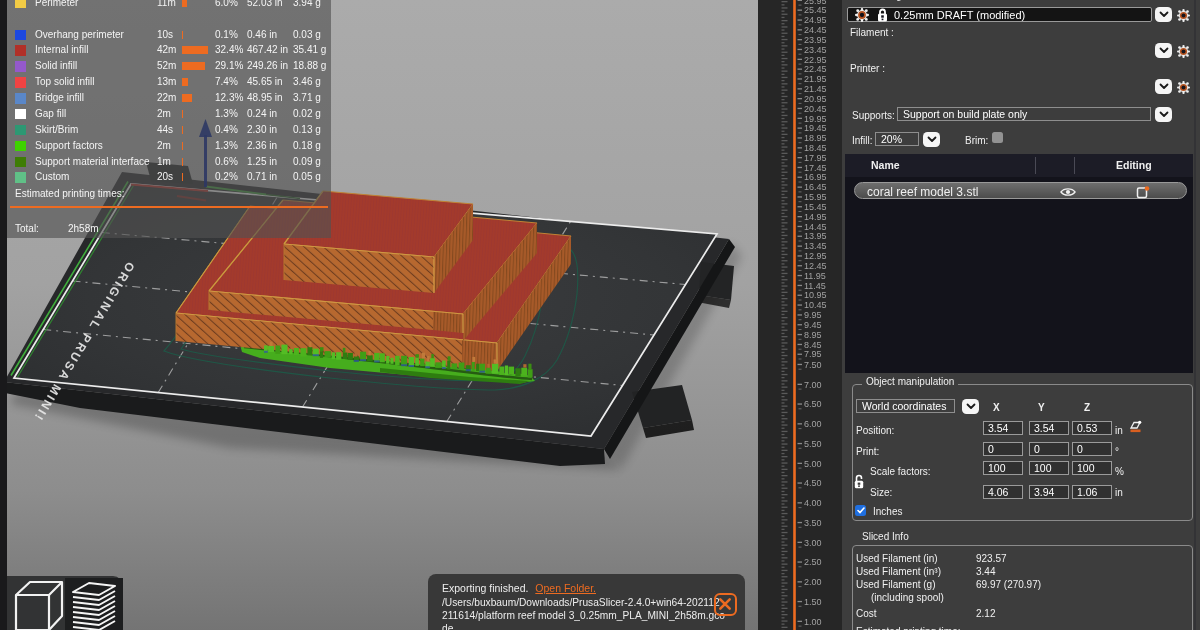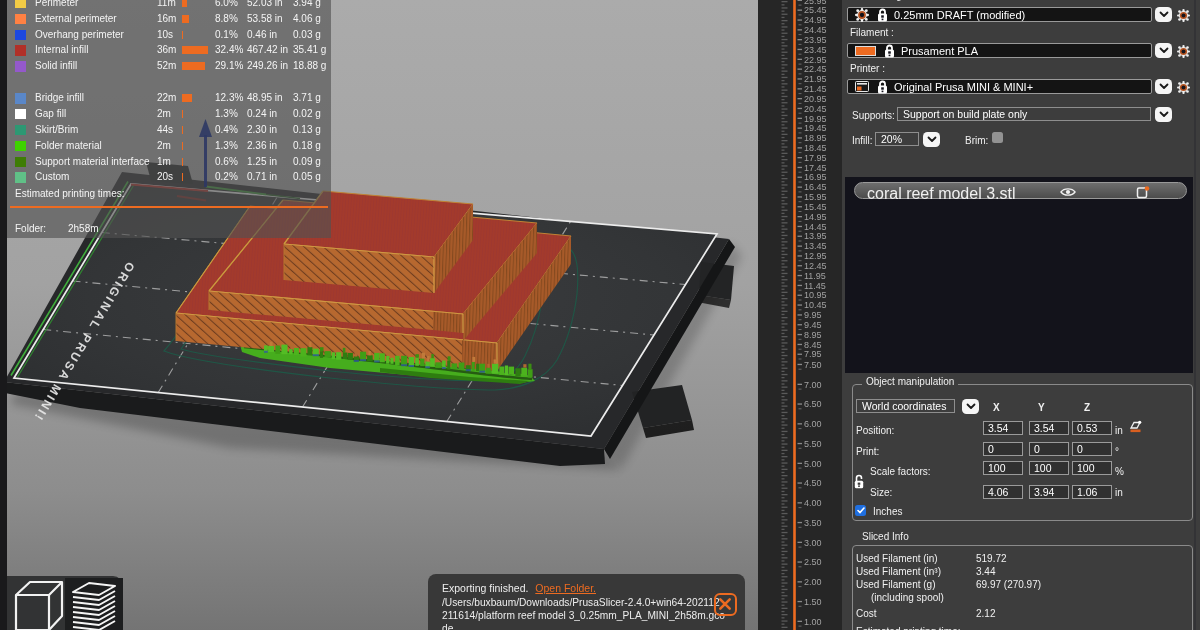--- a/index.html
+++ b/index.html
@@ -35,21 +35,21 @@
 .gearbtn{position:absolute;width:13px;height:13px}
 .slabel{position:absolute;white-space:nowrap;z-index:3}
 .sval{position:absolute;white-space:nowrap;z-index:3}
 .scombo{position:absolute;height:14px;border:1px solid #8e8e8e;background:#3d3d3d;color:#fff;padding:0 0 12px 5px;font-size:10.5px;line-height:13px;white-space:nowrap;overflow:hidden}
 .brimbox{position:absolute;left:150px;top:132px;width:11px;height:11px;background:#929292;border-radius:2.5px}
 #objhead{position:absolute;left:3px;top:154px;width:348px;height:23px;background:#1c1c26;font-weight:bold;font-size:10.5px}
 #objhead .hn{position:absolute;top:5px}
 .hsep{position:absolute;top:3px;width:1px;height:17px;background:#4a4a55}
 #objlist{position:absolute;left:3px;top:177px;width:348px;height:196px;background:#13131b}
 #objrow{position:absolute;left:9px;top:5px;width:333px;height:17px;border-radius:8.5px;background:linear-gradient(#6e6e6e,#4c4c4c);border:1px solid #999}
-#objrow .rtext{position:absolute;left:12px;top:2px;font-size:16px}
+#objrow .rtext{position:absolute;left:12px;top:2px;font-size:12px}
 .grouptitle{position:absolute;z-index:4;background:#3d3d3d;padding:0 4px}
 .groupbox{position:absolute;width:341px;border:1px solid #8a8a8a;border-radius:4px}
 .xyz{position:absolute;font-weight:bold;z-index:3}
 .ibox{position:absolute;height:14px;background:#303030;border:1px solid #9a9a9a;color:#fff;padding-left:4px;font-size:10.5px;line-height:13px;z-index:3}
 .unit{position:absolute;z-index:3}
 .cbox{position:absolute;left:13px;top:505px;width:11px;height:11px;background:#1f6fe0;border-radius:2.5px;z-index:3;display:flex;align-items:center;justify-content:center}
 </style></head>
 <body>
 <div id="page">
 <svg id="scene" width="1200" height="630" viewBox="0 0 1200 630">
@@ -221,56 +221,56 @@
 <div id="legend">
       <div class="lrow" style="top:-5.2px">
 <span class="sw" style="background:#f2cb45"></span>
 <span class="lname">Perimeter</span>
         <span class="ltime">11m</span>
 <span class="lbar" style="width:4.8px"></span>
 <span class="lpct">6.0%</span>
         <span class="lin">52.03 in</span>
         <span class="lg">3.94 g</span>
       </div>
-      <div class="lrow" style="top:10.7px">
-<span class="sw" style="background:#ff8143"></span>
-<span class="lname">External perimeter</span>
-        <span class="ltime">16m</span>
-<span class="lbar" style="width:7.0px"></span>
-<span class="lpct">8.8%</span>
-        <span class="lin">53.58 in</span>
-        <span class="lg">4.06 g</span>
-      </div>
       <div class="lrow" style="top:26.5px">
 <span class="sw" style="background:#1c48e0"></span>
 <span class="lname">Overhang perimeter</span>
         <span class="ltime">10s</span>
 <span class="lbar" style="width:1.0px"></span>
 <span class="lpct">0.1%</span>
         <span class="lin">0.46 in</span>
         <span class="lg">0.03 g</span>
       </div>
       <div class="lrow" style="top:42.4px">
 <span class="sw" style="background:#b13028"></span>
 <span class="lname">Internal infill</span>
-        <span class="ltime">36m</span>
+        <span class="ltime">42m</span>
 <span class="lbar" style="width:25.9px"></span>
 <span class="lpct">32.4%</span>
         <span class="lin">467.42 in</span>
         <span class="lg">35.41 g</span>
       </div>
       <div class="lrow" style="top:58.3px">
 <span class="sw" style="background:#9459cb"></span>
 <span class="lname">Solid infill</span>
         <span class="ltime">52m</span>
 <span class="lbar" style="width:23.3px"></span>
 <span class="lpct">29.1%</span>
         <span class="lin">249.26 in</span>
         <span class="lg">18.88 g</span>
       </div>
+      <div class="lrow" style="top:74.1px">
+<span class="sw" style="background:#f14343"></span>
+<span class="lname">Top solid infill</span>
+        <span class="ltime">13m</span>
+<span class="lbar" style="width:5.9px"></span>
+<span class="lpct">7.4%</span>
+        <span class="lin">45.65 in</span>
+        <span class="lg">3.46 g</span>
+      </div>
       <div class="lrow" style="top:90.0px">
 <span class="sw" style="background:#5a87c8"></span>
 <span class="lname">Bridge infill</span>
         <span class="ltime">22m</span>
 <span class="lbar" style="width:9.8px"></span>
 <span class="lpct">12.3%</span>
         <span class="lin">48.95 in</span>
         <span class="lg">3.71 g</span>
       </div>
       <div class="lrow" style="top:105.9px">
@@ -286,21 +286,21 @@
 <span class="sw" style="background:#2d9873"></span>
 <span class="lname">Skirt/Brim</span>
         <span class="ltime">44s</span>
 <span class="lbar" style="width:1.0px"></span>
 <span class="lpct">0.4%</span>
         <span class="lin">2.30 in</span>
         <span class="lg">0.13 g</span>
       </div>
       <div class="lrow" style="top:137.6px">
 <span class="sw" style="background:#3ed200"></span>
-<span class="lname">Folder material</span>
+<span class="lname">Support factors</span>
         <span class="ltime">2m</span>
 <span class="lbar" style="width:1.0px"></span>
 <span class="lpct">1.3%</span>
         <span class="lin">2.36 in</span>
         <span class="lg">0.18 g</span>
       </div>
       <div class="lrow" style="top:153.5px">
 <span class="sw" style="background:#3e7d04"></span>
 <span class="lname">Support material interface</span>
         <span class="ltime">1m</span>
@@ -314,21 +314,21 @@
 <span class="lname">Custom</span>
         <span class="ltime">20s</span>
 <span class="lbar" style="width:1.0px"></span>
 <span class="lpct">0.2%</span>
         <span class="lin">0.71 in</span>
         <span class="lg">0.05 g</span>
       </div>
 <div id="lest">Estimated printing times:</div>
 <div id="lsep"></div>
 <div class="lrow2" style="top:222.5px">
-        <span class="k">Folder:</span>
+        <span class="k">Total:</span>
         <span class="v">2h58m</span>
       </div>
 </div>
 <svg id="arrowtop" width="40" height="110" viewBox="0 0 40 110" style="position:absolute;left:186px;top:112px;z-index:5">
 <line x1="19.5" y1="75" x2="19.5" y2="23" stroke="#2e3864" stroke-width="3" opacity="0.9"></line>
 <polygon points="13,25 26,25 19.5,7" fill="#2e3864" opacity="0.9"></polygon>
 </svg>
 <div id="vbtns">
 <svg width="116" height="54" viewBox="0 0 116 54">
 <rect x="58" y="2" width="58" height="52" fill="#1d1e1f"></rect>
@@ -756,30 +756,20 @@
               <rect x="9.2" y="1.2" width="2.6" height="2.6" rx="1.2"></rect>
               <rect x="1.2" y="9.2" width="2.6" height="2.6" rx="1.2"></rect>
               <rect x="9.2" y="9.2" width="2.6" height="2.6" rx="1.2"></rect>
             </g>
 <circle cx="6.5" cy="6.5" r="3.6" fill="#b5521f"></circle>
             <circle cx="6.5" cy="6.5" r="2" fill="#16161e"></circle>
           </g>
         </svg></span>
 
 <div class="slabel" style="left:8px;top:27px">Filament :</div>
-<div class="combo" style="left:5px;top:43px;width:305px">
-  <span class="fswatch"></span>
-        <svg class="lico" width="11" height="14" viewBox="0 0 11 14">
-          <path d="M3 6 V4 a2.5 2.5 0 0 1 5 0 V6" fill="none" stroke="#fff" stroke-width="1.8"></path>
-          <rect x="1" y="5.5" width="9" height="8" rx="1.6" fill="#fff"></rect>
-          <rect x="4.2" y="7.3" width="2.6" height="2.4" fill="#16161e"></rect>
-          <rect x="4.6" y="10.6" width="1.8" height="1.6" fill="#16161e"></rect>
-        </svg>
-        <span class="ctext">Prusament PLA</span>
-      </div>
 <span class="chev" style="left:313px;top:43px">
         <svg width="10" height="7" viewBox="0 0 10 7">
           <path d="M1.5 1.5 L5 5 L8.5 1.5" fill="none" stroke="#1a1a1a" stroke-width="1.8" stroke-linecap="round" stroke-linejoin="round"></path>
         </svg>
       </span>
 <span class="gearbtn" style="left:335px;top:45px"><svg class="gico" width="13" height="13" viewBox="0 0 13 13">
           <g>
             <circle cx="6.5" cy="6.5" r="4.6" fill="#f0f0f0"></circle>
 <g fill="#f0f0f0">
               <rect x="5.4" y="0" width="2.2" height="3" rx="1"></rect>
@@ -790,34 +780,20 @@
               <rect x="9.2" y="1.2" width="2.6" height="2.6" rx="1.2"></rect>
               <rect x="1.2" y="9.2" width="2.6" height="2.6" rx="1.2"></rect>
               <rect x="9.2" y="9.2" width="2.6" height="2.6" rx="1.2"></rect>
             </g>
 <circle cx="6.5" cy="6.5" r="3.6" fill="#b5521f"></circle>
             <circle cx="6.5" cy="6.5" r="2" fill="#16161e"></circle>
           </g>
         </svg></span>
 
 <div class="slabel" style="left:8px;top:63px">Printer :</div>
-<div class="combo" style="left:5px;top:79px;width:305px">
-  <svg class="pico" width="14" height="11" viewBox="0 0 14 11">
-          <rect x="0.5" y="0.5" width="13" height="10" rx="1" fill="#1a1a1a" stroke="#e8e8e8" stroke-width="1"></rect>
-          <rect x="2" y="5.5" width="4.5" height="4" fill="#ED6B21"></rect>
-          <rect x="2" y="2" width="10" height="1.6" fill="#e8e8e8"></rect>
-        </svg>
-        <svg class="lico" width="11" height="14" viewBox="0 0 11 14">
-          <path d="M3 6 V4 a2.5 2.5 0 0 1 5 0 V6" fill="none" stroke="#fff" stroke-width="1.8"></path>
-          <rect x="1" y="5.5" width="9" height="8" rx="1.6" fill="#fff"></rect>
-          <rect x="4.2" y="7.3" width="2.6" height="2.4" fill="#16161e"></rect>
-          <rect x="4.6" y="10.6" width="1.8" height="1.6" fill="#16161e"></rect>
-        </svg>
-        <span class="ctext">Original Prusa MINI &amp; MINI+</span>
-      </div>
 <span class="chev" style="left:313px;top:79px">
         <svg width="10" height="7" viewBox="0 0 10 7">
           <path d="M1.5 1.5 L5 5 L8.5 1.5" fill="none" stroke="#1a1a1a" stroke-width="1.8" stroke-linecap="round" stroke-linejoin="round"></path>
         </svg>
       </span>
 <span class="gearbtn" style="left:335px;top:81px"><svg class="gico" width="13" height="13" viewBox="0 0 13 13">
           <g>
             <circle cx="6.5" cy="6.5" r="4.6" fill="#f0f0f0"></circle>
 <g fill="#f0f0f0">
               <rect x="5.4" y="0" width="2.2" height="3" rx="1"></rect>
@@ -845,20 +821,26 @@
 <div class="slabel" style="left:10px;top:135px">Infill:</div>
 <div class="scombo" style="left:33px;top:132px;width:44px">20%</div>
 <span class="chev" style="left:81px;top:132px">
         <svg width="10" height="7" viewBox="0 0 10 7">
           <path d="M1.5 1.5 L5 5 L8.5 1.5" fill="none" stroke="#1a1a1a" stroke-width="1.8" stroke-linecap="round" stroke-linejoin="round"></path>
         </svg>
       </span>
 <div class="slabel" style="left:123px;top:135px">Brim:</div>
 <div class="brimbox"></div>
 
+<div id="objhead">
+        <span style="left:26px" class="hn">Name</span>
+        <span class="hsep" style="left:190px"></span>
+        <span class="hsep" style="left:229px"></span>
+        <span style="left:271px" class="hn">Editing</span>
+      </div>
 <div id="objlist">
   <div id="objrow">
           <span class="rtext">coral reef model 3.stl</span>
     <span style="position:absolute;left:205px;top:4px"><svg width="16" height="10" viewBox="0 0 16 10">
               <path d="M1 5 C4 0.8 12 0.8 15 5 C12 9.2 4 9.2 1 5 Z" fill="none" stroke="#f0f0f0" stroke-width="1.4"></path>
               <circle cx="8" cy="5" r="2.1" fill="#f0f0f0"></circle>
             </svg></span>
     <span style="position:absolute;left:281px;top:2px"><svg width="14" height="14" viewBox="0 0 14 14">
               <rect x="1.5" y="3" width="9" height="9.5" rx="1.5" fill="none" stroke="#f0f0f0" stroke-width="1.5"></rect>
               <circle cx="11" cy="3.5" r="2.3" fill="#ED6B21"></circle>
@@ -916,21 +898,21 @@
 <div class="cbox">
         <svg width="8" height="7" viewBox="0 0 8 7">
           <path d="M1 3.5 L3 5.5 L7 1" fill="none" stroke="#fff" stroke-width="1.6" stroke-linecap="round"></path>
         </svg>
       </div>
 <div class="slabel" style="left:31px;top:506px">Inches</div>
 
 <div class="grouptitle" style="left:16px;top:531px">Sliced Info</div>
 <div class="groupbox" style="left:10px;top:545px;height:100px"></div>
 <div class="slabel" style="left:14px;top:553px">Used Filament (in)</div>
-      <div class="sval" style="left:134px;top:553px">519.72</div>
+      <div class="sval" style="left:134px;top:553px">923.57</div>
 <div class="slabel" style="left:14px;top:566px">Used Filament (in³)</div>
       <div class="sval" style="left:134px;top:566px">3.44</div>
 <div class="slabel" style="left:14px;top:579px">Used Filament (g)</div>
       <div class="sval" style="left:134px;top:579px">69.97 (270.97)</div>
 <div class="slabel" style="left:29px;top:592px">(including spool)</div>
 <div class="slabel" style="left:14px;top:608px">Cost</div>
       <div class="sval" style="left:134px;top:608px">2.12</div>
 <div class="slabel" style="left:14px;top:626px">Estimated printing time:</div>
 </div>
 <div id="leftstrip"></div>

